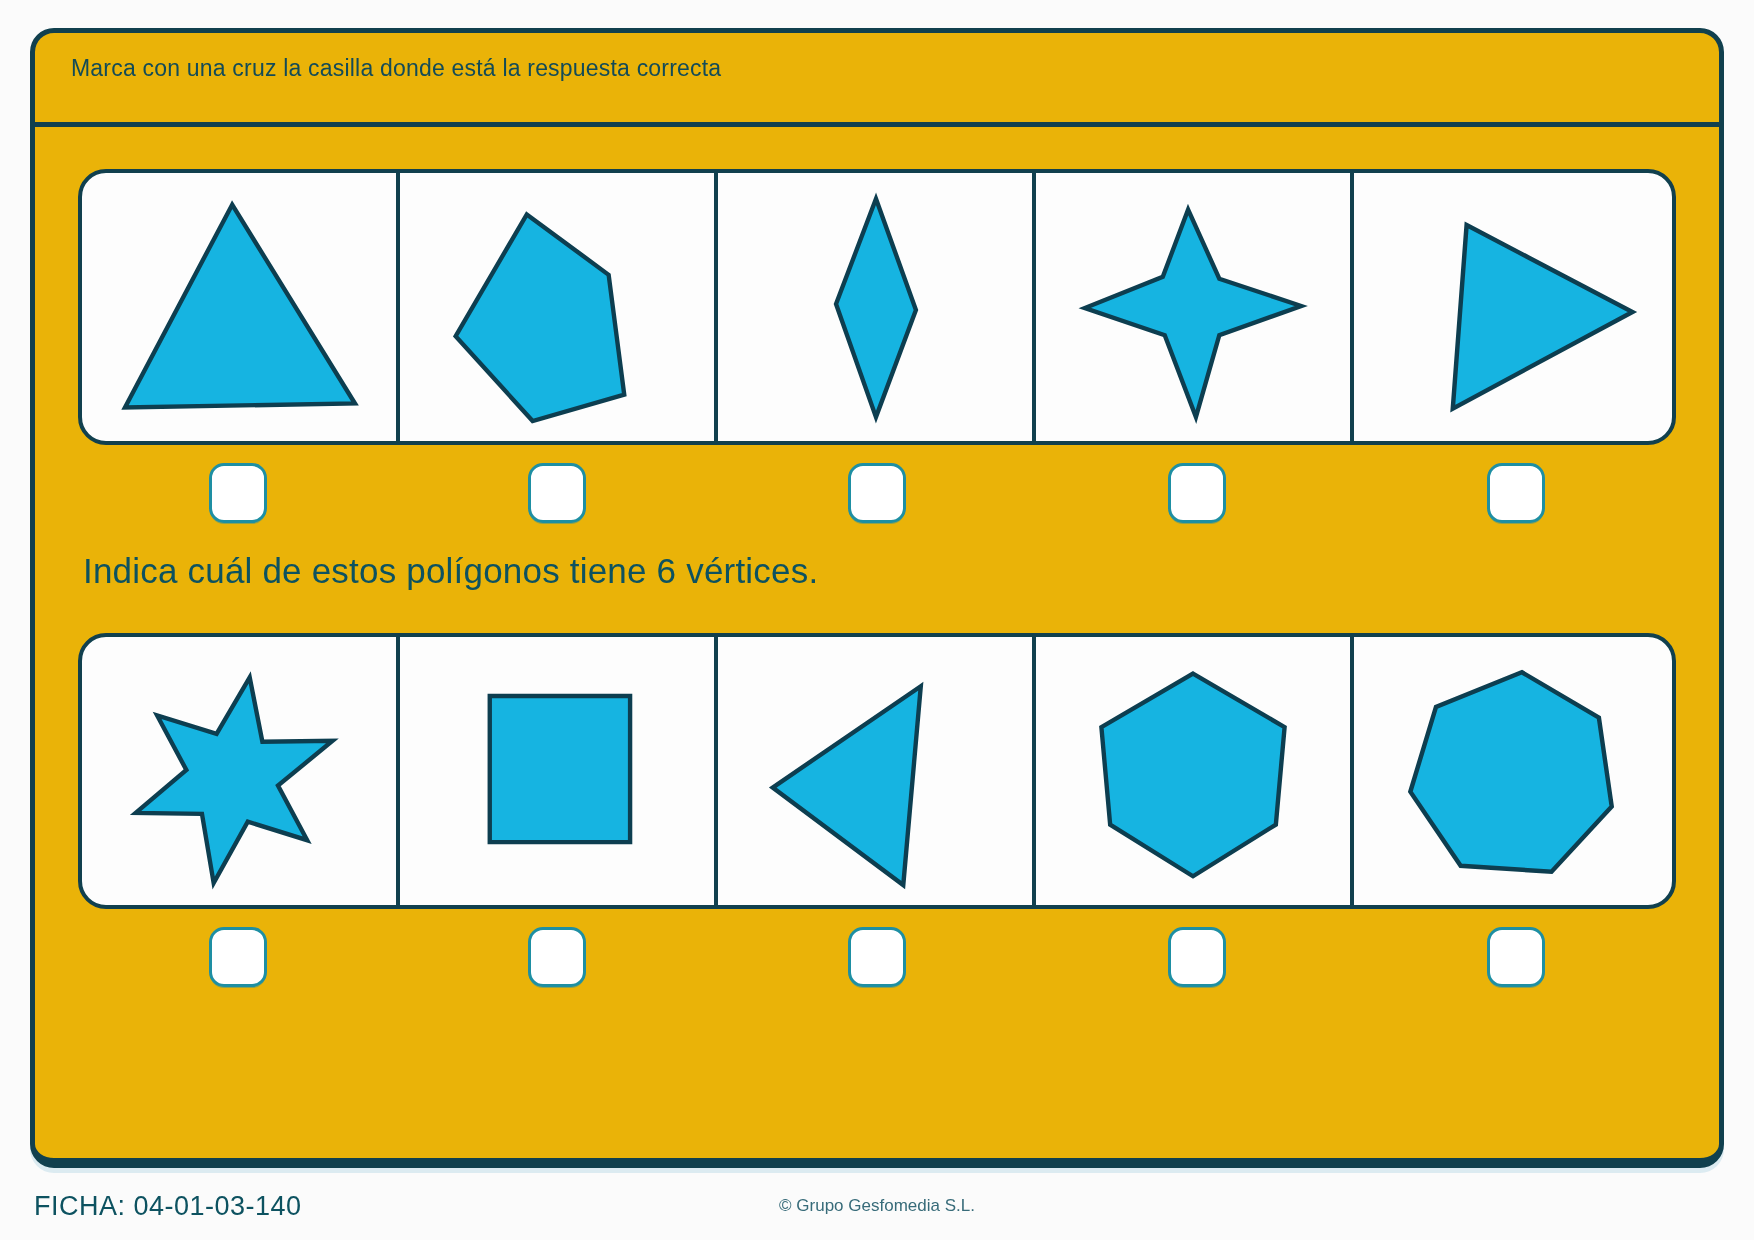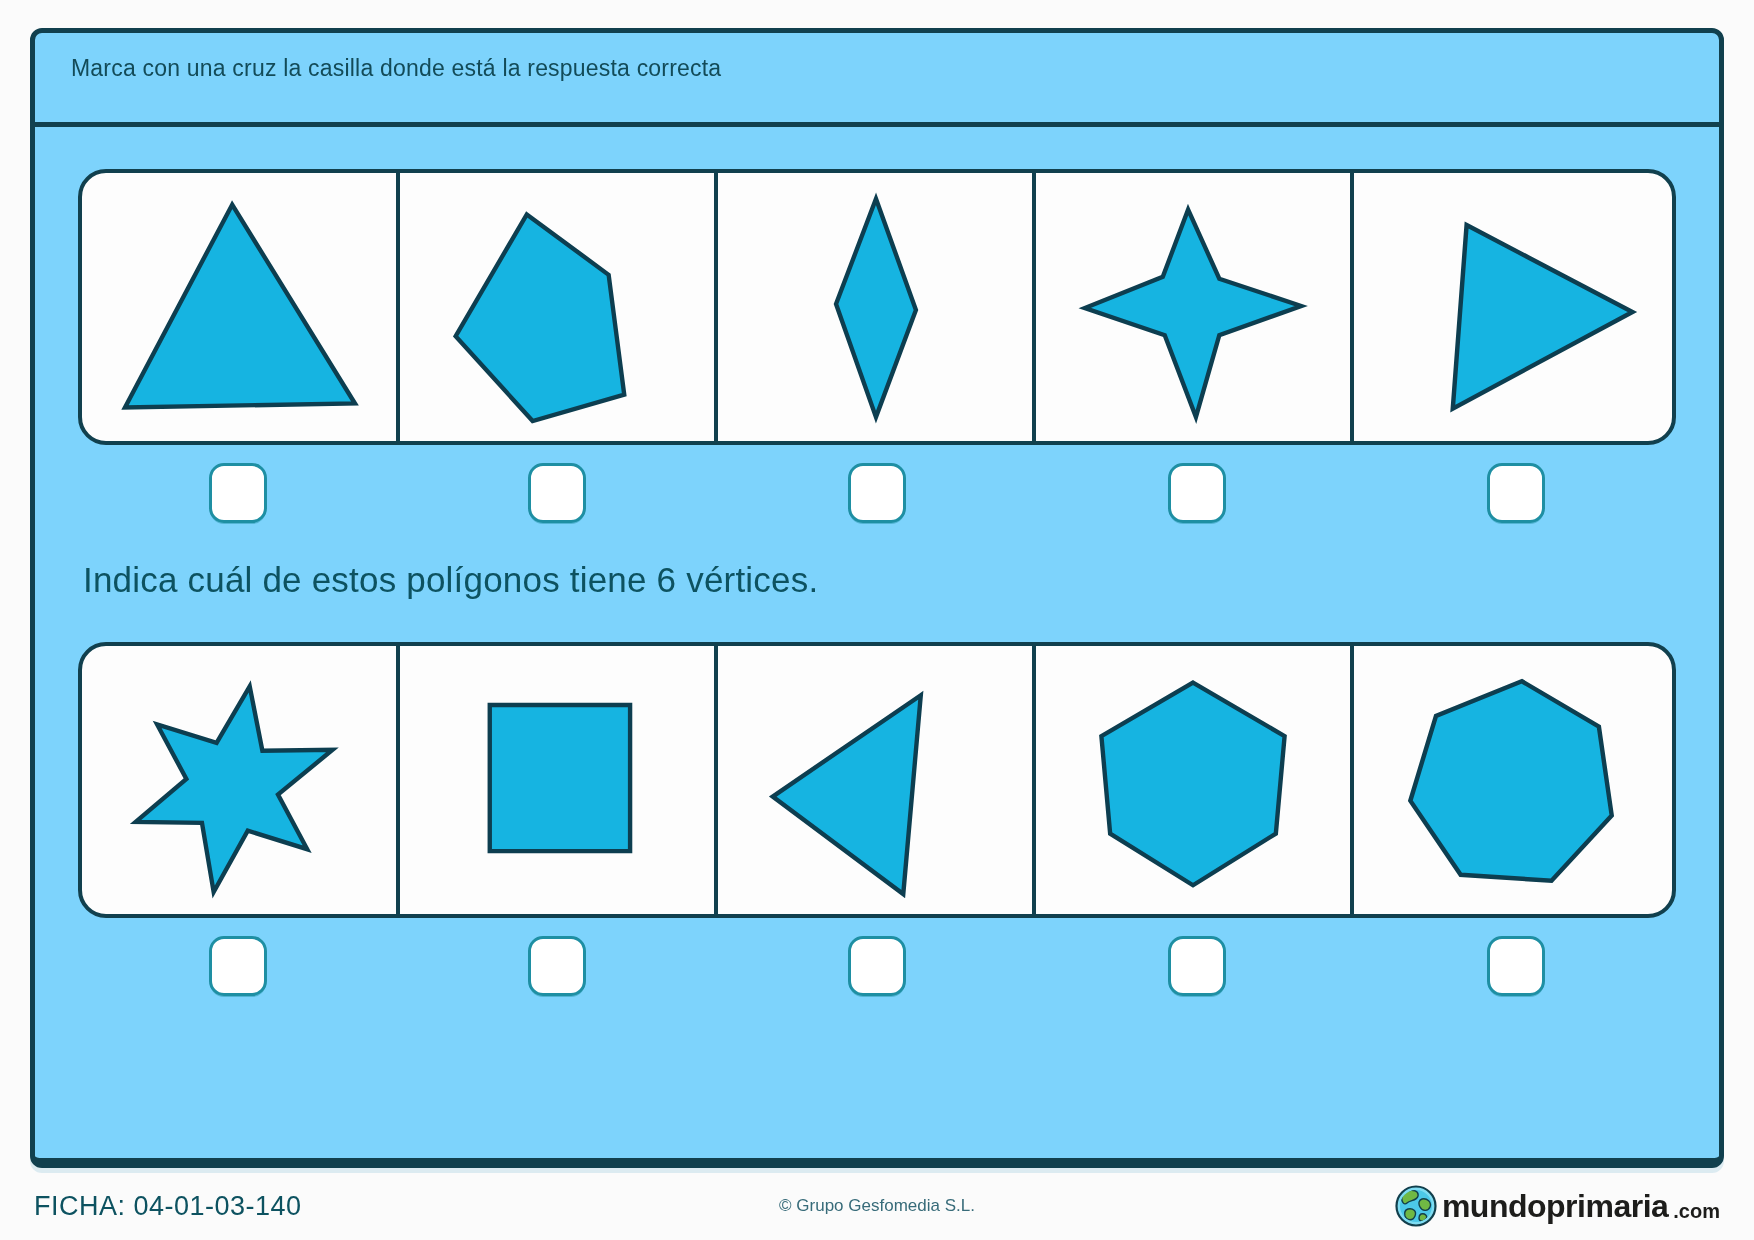--- a/index.html
+++ b/index.html
@@ -13,22 +13,22 @@
   }
   .panel {
     position: absolute;
     left: 30px;
     top: 28px;
     width: 1694px;
     height: 1140px;
     box-sizing: border-box;
     border: 5px solid #11404e;
     border-bottom-width: 10px;
-    border-radius: 12px;
-    background: #7dd3fc;
+    border-radius: 24px;
+    background: #eab308;
     box-shadow: 0 5px 0 0 #dcebf1;
   }
   .panel-header {
     height: 94px;
     box-sizing: border-box;
     border-bottom: 5px solid #11404e;
     display: flex;
     align-items: flex-start;
     padding: 22px 36px 0 36px;
   }
@@ -38,21 +38,21 @@
     letter-spacing: 0.2px;
   }
   .q-title {
     margin: 38px 48px 0 48px;
     font-size: 35px;
     font-weight: 500;
     color: #0d5260;
     letter-spacing: 0.2px;
   }
   .q-title.second {
-    margin-top: 37px;
+    margin-top: 28px;
   }
   .shape-grid {
     margin: 42px 43px 0 43px;
     height: 276px;
     box-sizing: border-box;
     border: 4px solid #11404e;
     border-radius: 28px;
     display: grid;
     grid-template-columns: repeat(5, 1fr);
     overflow: hidden;
@@ -206,32 +206,13 @@
       <div class="checkbox"></div>
       <div class="checkbox"></div>
       <div class="checkbox"></div>
       <div class="checkbox"></div>
     </div>
 </div>
 
 <div class="footer">
   <span class="ficha">FICHA: 04-01-03-140</span>
   <span class="copyright">© Grupo Gesfomedia S.L.</span>
-  <span class="logo">
-    <svg width="42" height="42" viewBox="0 0 42 42">
-      <defs>
-        <clipPath id="globeclip">
-            <circle cx="21" cy="21" r="16"></circle>
-          </clipPath>
-      </defs>
-      <circle cx="21" cy="21" r="19.5" fill="#7edcf2" stroke="#123f4c" stroke-width="2.2"></circle>
-      <circle cx="21" cy="21" r="16" fill="#4cc8e8"></circle>
-      <g clip-path="url(#globeclip)" fill="#70b844" stroke="#123f4c" stroke-width="1.4">
-        <path d="M12,6 C18,4 24,6 23,11 C22,16 15,15 12,18 C9,21 6,16 7,12 C8,9 9,7 12,6 Z"></path>
-        <path d="M27,14 C32,13 37,17 35,22 C33,27 27,26 25,22 C23,18 24,15 27,14 Z"></path>
-        <path d="M13,24 C18,23 22,26 20,31 C18,36 12,36 10,31 C9,27 10,25 13,24 Z"></path>
-        <path d="M26,29 C30,28 33,31 31,34 C29,37 24,37 24,33 C24,31 24,30 26,29 Z"></path>
-      </g>
-    </svg>
-    <span class="logo-text">mundoprimaria</span>
-    <span class="logo-tld">.com</span>
-  </span>
 </div>
 
 </body></html>

